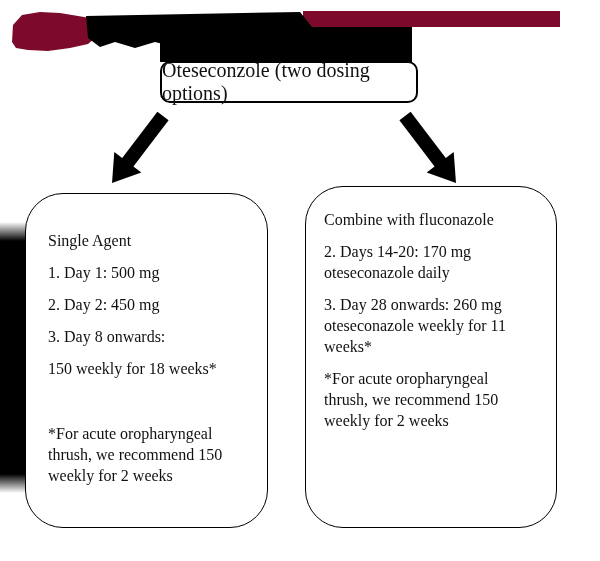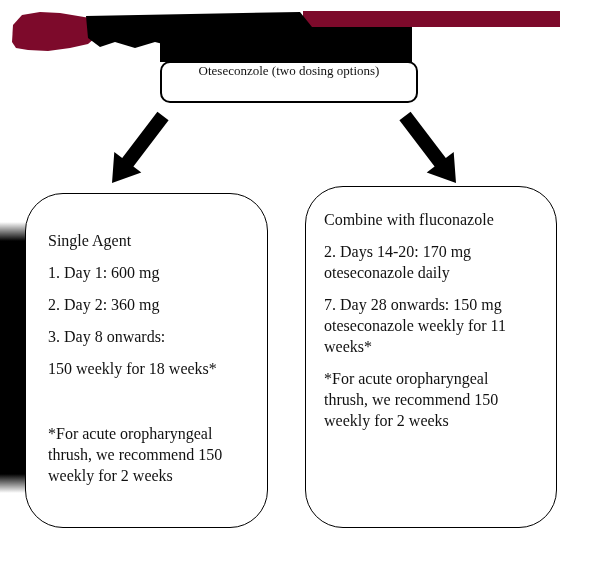--- a/index.html
+++ b/index.html
@@ -18,22 +18,22 @@
     position:absolute;left:0;top:222px;width:27px;height:271px;z-index:0;
     background:linear-gradient(180deg,rgba(0,0,0,0) 0%,#000 7%,#000 93%,rgba(0,0,0,0) 100%);
   }
   
   .node{
     position:absolute;background:#fff;border:1.5px solid #000;
     box-sizing:border-box;z-index:3;
   }
   .root-node{
     left:160px;top:61px;width:258px;height:42px;border-radius:10px;
-    border-width:2px;display:flex;justify-content:center;
-    font-size:13px;
+    border-width:2px;display:flex;align-items:center;justify-content:center;
+    font-size:20px;
   }
   .option-node{border-radius:38px;font-size:16px;line-height:21px;}
   .left-node{left:25px;top:193px;width:243px;height:335px;padding:36px 6px 0 22px;}
   .right-node{left:305px;top:186px;width:252px;height:342px;padding:22px 12px 0 18px;}
   .option-node p{margin:0 8px 11px 0;}
   .left-node .footnote{margin-top:44px;}
   .right-node .footnote{margin-top:0;}
   
   #arrows-svg{position:absolute;left:0;top:0;z-index:1;}
 </style>
@@ -59,27 +59,27 @@
     <polygon points="157.4,111.8 122.2,158.1 114.3,152.0 112,183 141.3,172.6 133.4,166.5 168.6,120.2" fill="#000000"></polygon>
     <polygon points="410.6,111.8 445.8,158.1 453.7,152.0 456,183 426.7,172.6 434.6,166.5 399.4,120.2" fill="#000000"></polygon>
   </svg>
 
   <div class="node root-node">
     <span>Oteseconzole (two dosing options)</span>
   </div>
 
   <div class="node option-node left-node">
     <p>Single Agent</p>
-    <p>1. Day 1: 600 mg</p>
-    <p>2. Day 2: 360 mg</p>
+    <p>1. Day 1: 500 mg</p>
+    <p>2. Day 2: 450 mg</p>
     <p>3. Day 8 onwards:</p>
     <p>150 weekly for 18 weeks*</p>
     <p class="footnote">*For acute oropharyngeal thrush, we recommend 150 weekly for 2 weeks</p>
   </div>
 
   <div class="node option-node right-node">
     <p>Combine with fluconazole</p>
     <p>2. Days 14-20: 170 mg oteseconazole daily</p>
-    <p>7. Day 28 onwards: 150 mg oteseconazole weekly for 11 weeks*</p>
+    <p>3. Day 28 onwards: 260 mg oteseconazole weekly for 11 weeks*</p>
     <p class="footnote">*For acute oropharyngeal thrush, we recommend 150 weekly for 2 weeks</p>
   </div>
 
 </div>
 
 </body></html>

